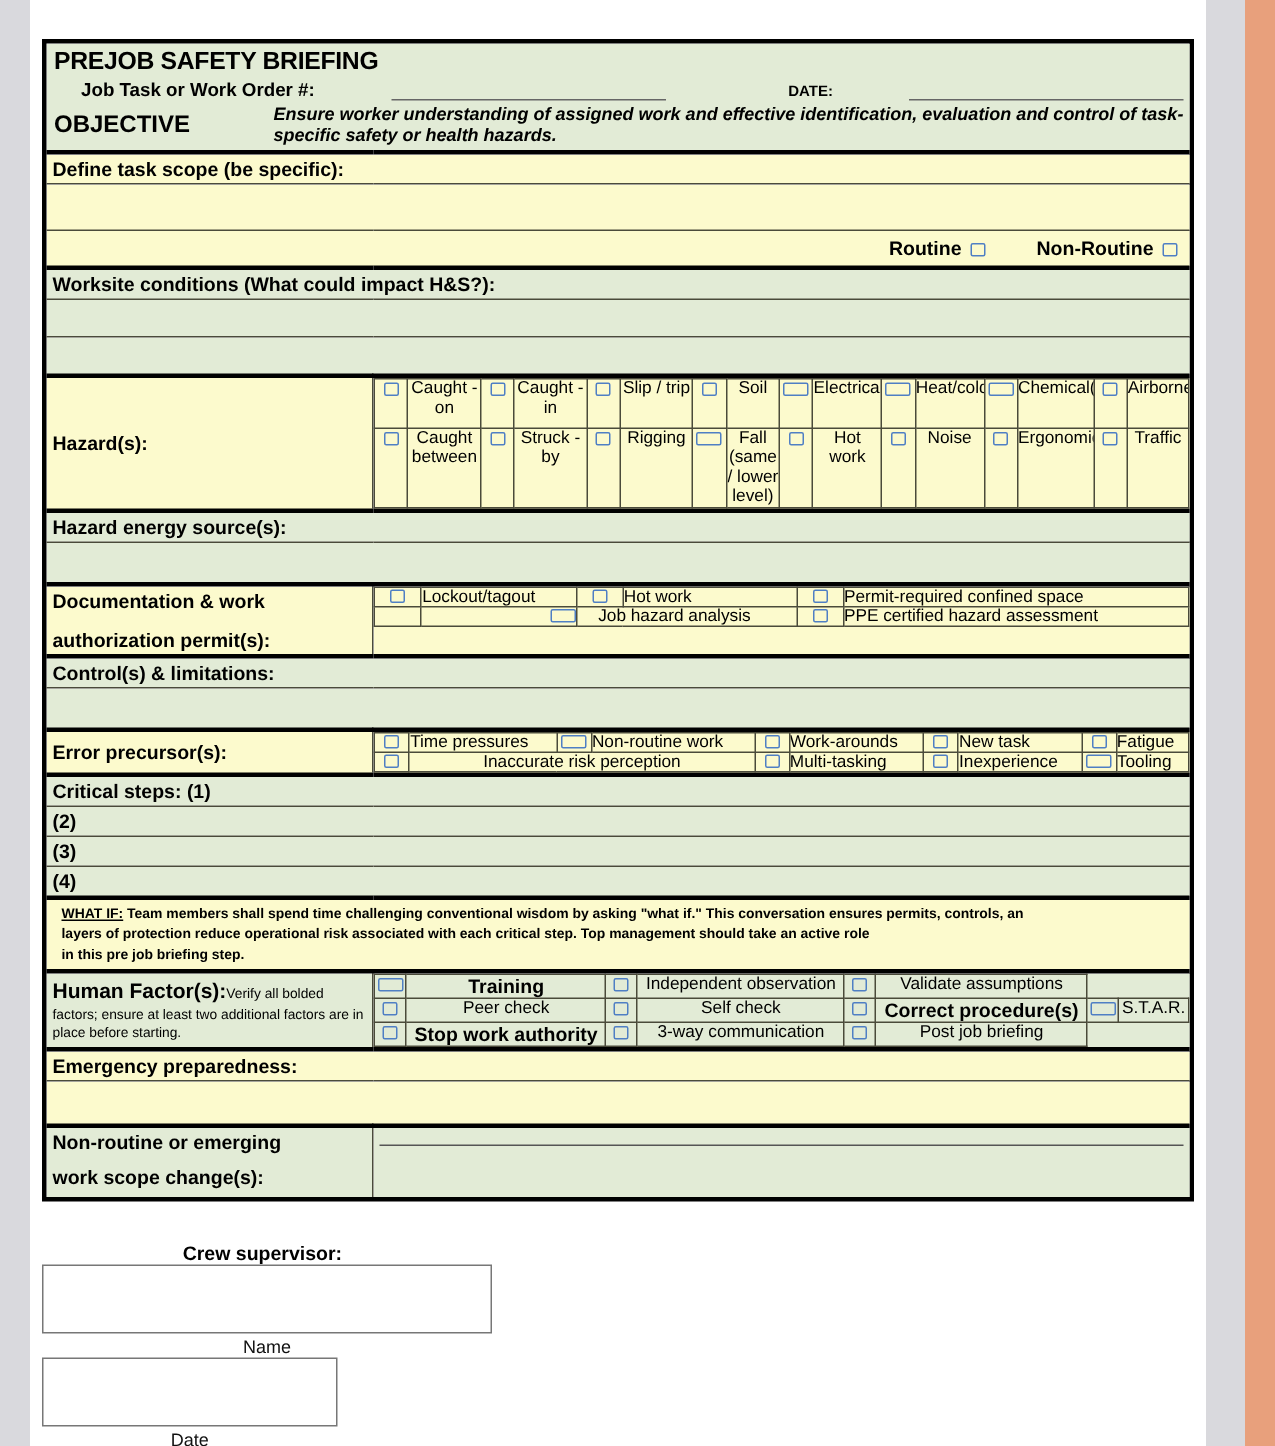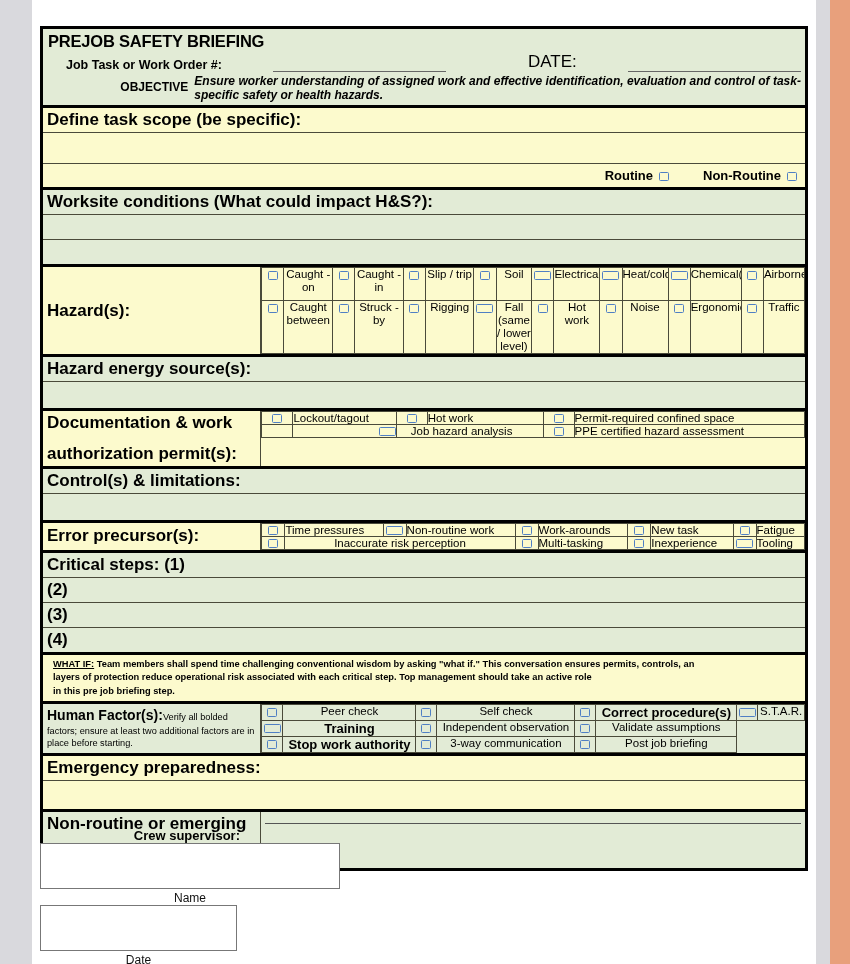--- a/index.html
+++ b/index.html
@@ -15,21 +15,21 @@
   }
   
   #right-strip {
     position: absolute;
     top: 0; right: 0;
     width: 20px; height: 964px;
     background: #e8a07c;
   }
   #page {
     position: absolute;
-    top: 0; left: 32px;
+    top: 0; left: 20px;
     width: 784px; height: 964px;
     background: #ffffff;
     box-sizing: border-box;
   }
   #form {
     position: absolute;
     top: 26px; left: 8px;
     width: 768px;
     border: 3px solid #000;
     box-sizing: border-box;
@@ -46,21 +46,21 @@
     vertical-align: top;
     font-size: 11.5px;
     color: #000;
     overflow: hidden;
   }
   .grn { background: #e2ebd6; }
   .yel { background: #fcfacd; }
   .pad { padding: 2px 4px; }
   .lbl {
     font-weight: bold;
-    font-size: 17px;
+    font-size: 13px;
     white-space: nowrap;
   }
   .thickb { border-bottom: 3px solid #000 !important; }
   .thickt { border-top: 3px solid #000 !important; }
   .nb-b { border-bottom: none !important; }
   .nb-t { border-top: none !important; }
   .nb-r { border-right: none !important; }
   .nb-l { border-left: none !important; }
 
   
@@ -82,36 +82,35 @@
     white-space: nowrap;
     padding-left: 18px;
   }
   .uline {
     border-bottom: 1px solid #666;
     flex: 1 1 auto;
     height: 14px;
     margin-left: 3px;
   }
   .hdr-date {
-    font-weight: normal;
-    font-size: 17px;
+    font-weight: bold;
+    font-size: 10px;
     white-space: nowrap;
     margin-left: 34px;
   }
   .hdr-row3 {
     display: flex;
     align-items: flex-start;
     padding: 0 4px 3px 5px;
   }
   .obj-word {
     font-weight: bold;
-    font-size: 12px;
+    font-size: 16px;
     white-space: nowrap;
     width: 190px;
-    text-align: right;
     padding-right: 6px;
     padding-top: 6px;
     box-sizing: border-box;
   }
   .obj-text {
     font-weight: bold;
     font-size: 12px;
     line-height: 1.18;
     flex: 1 1 auto;
     font-style: italic;
@@ -485,36 +484,36 @@
     </tr>
 
     <tr>
       <td class="grn thickb nb-l">
         <div class="hf-left"><b>Human Factor(s):</b><span>Verify all bolded factors; ensure at least two additional factors are in place before starting.</span></div>
       </td>
       <td class="grn thickb nb-r">
         <table class="hfg">
           <tbody>
                   <tr>
+            <td class="box"><span class="cb wide"></span></td>
+            <td class="bold">Training</td>
+            <td class="box"><span class="cb"></span></td>
+            <td>Independent observation</td>
+            <td class="box"><span class="cb"></span></td>
+            <td>Validate assumptions</td>
+          </tr>
+          <tr>
             <td class="box"><span class="cb"></span></td>
             <td>Peer check</td>
             <td class="box"><span class="cb"></span></td>
             <td>Self check</td>
             <td class="box"><span class="cb"></span></td>
             <td class="bold">Correct procedure(s)</td>
             <td class="box"><span class="cb wide"></span></td>
             <td>S.T.A.R.</td>
-          </tr>
-          <tr>
-            <td class="box"><span class="cb wide"></span></td>
-            <td class="bold">Training</td>
-            <td class="box"><span class="cb"></span></td>
-            <td>Independent observation</td>
-            <td class="box"><span class="cb"></span></td>
-            <td>Validate assumptions</td>
           </tr>
           <tr>
             <td class="box"><span class="cb"></span></td>
             <td class="bold">Stop work authority</td>
             <td class="box"><span class="cb"></span></td>
             <td>3-way communication</td>
             <td class="box"><span class="cb"></span></td>
             <td>Post job briefing</td>
           </tr>
         </tbody>

